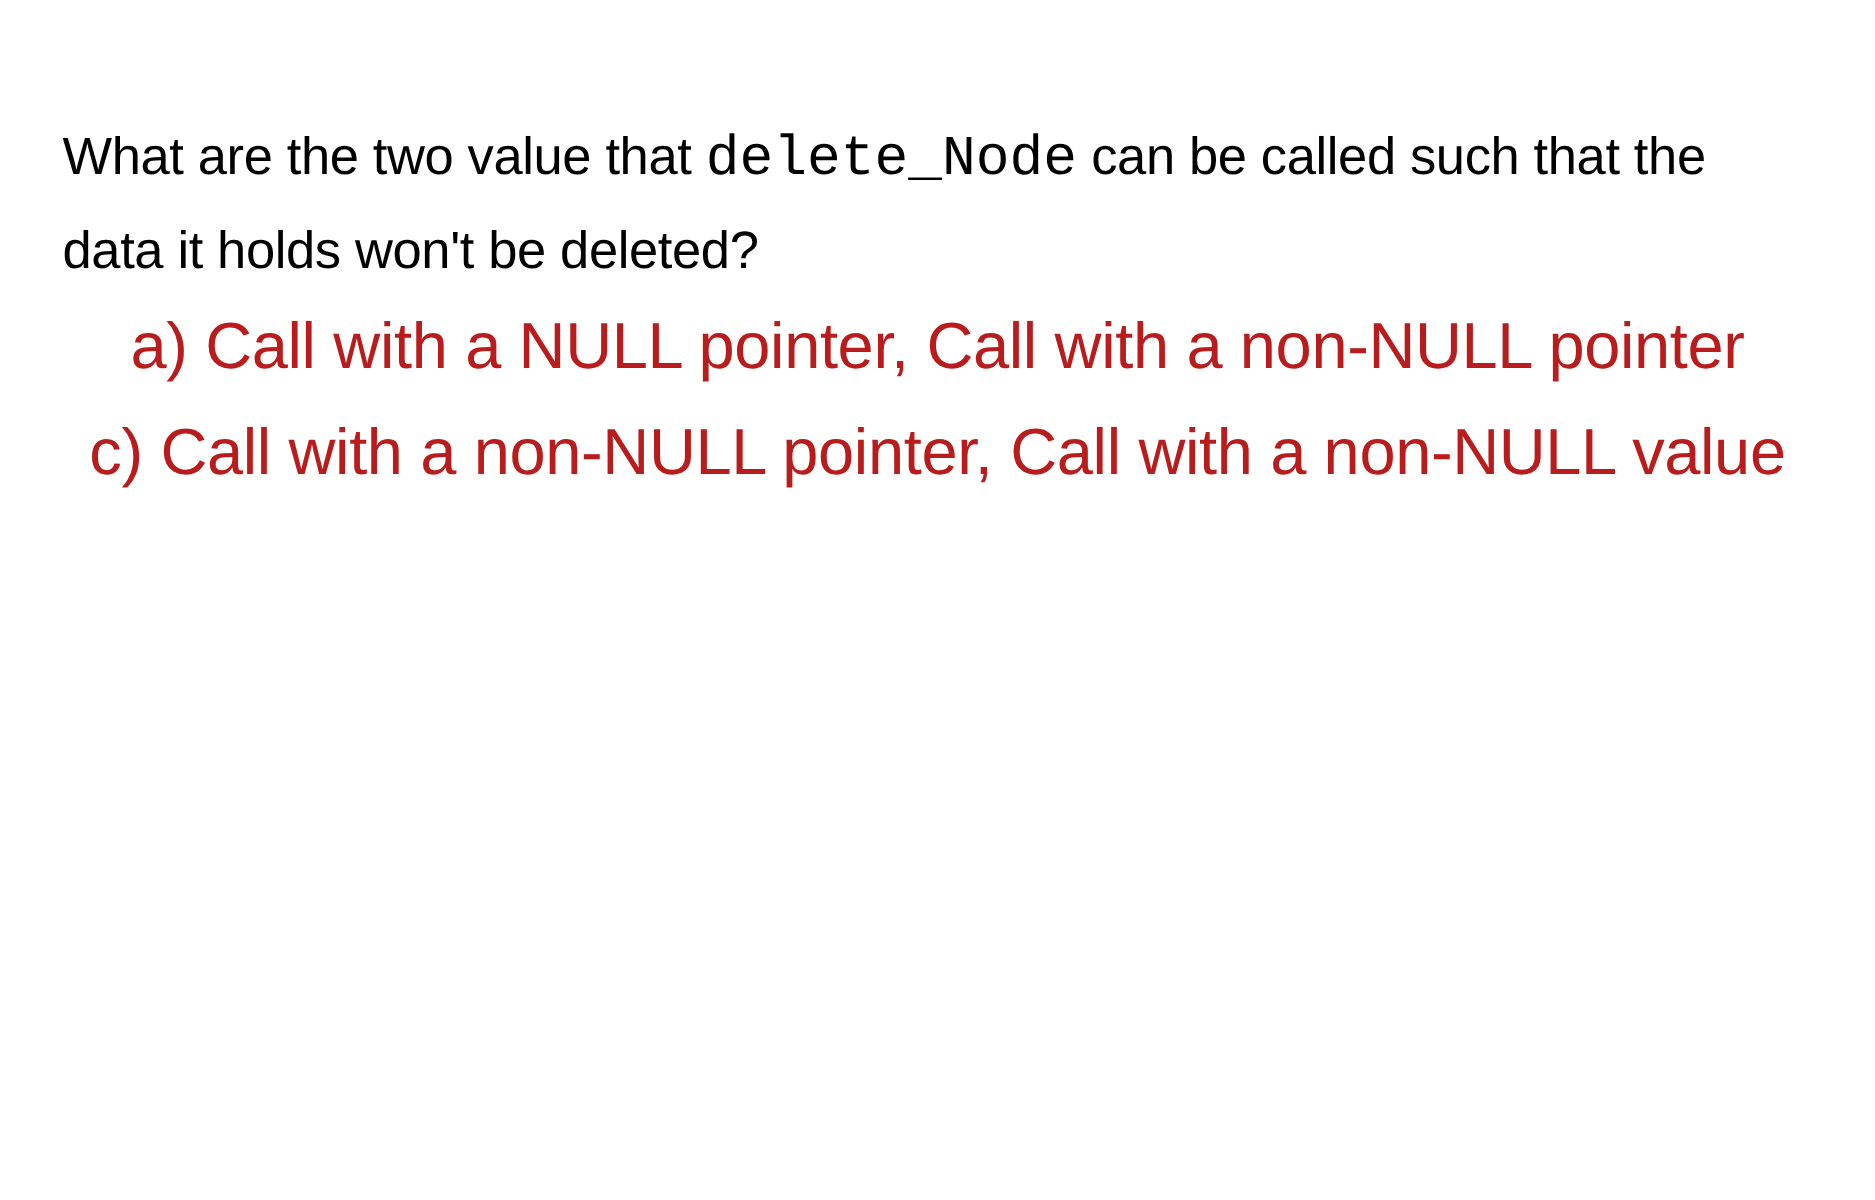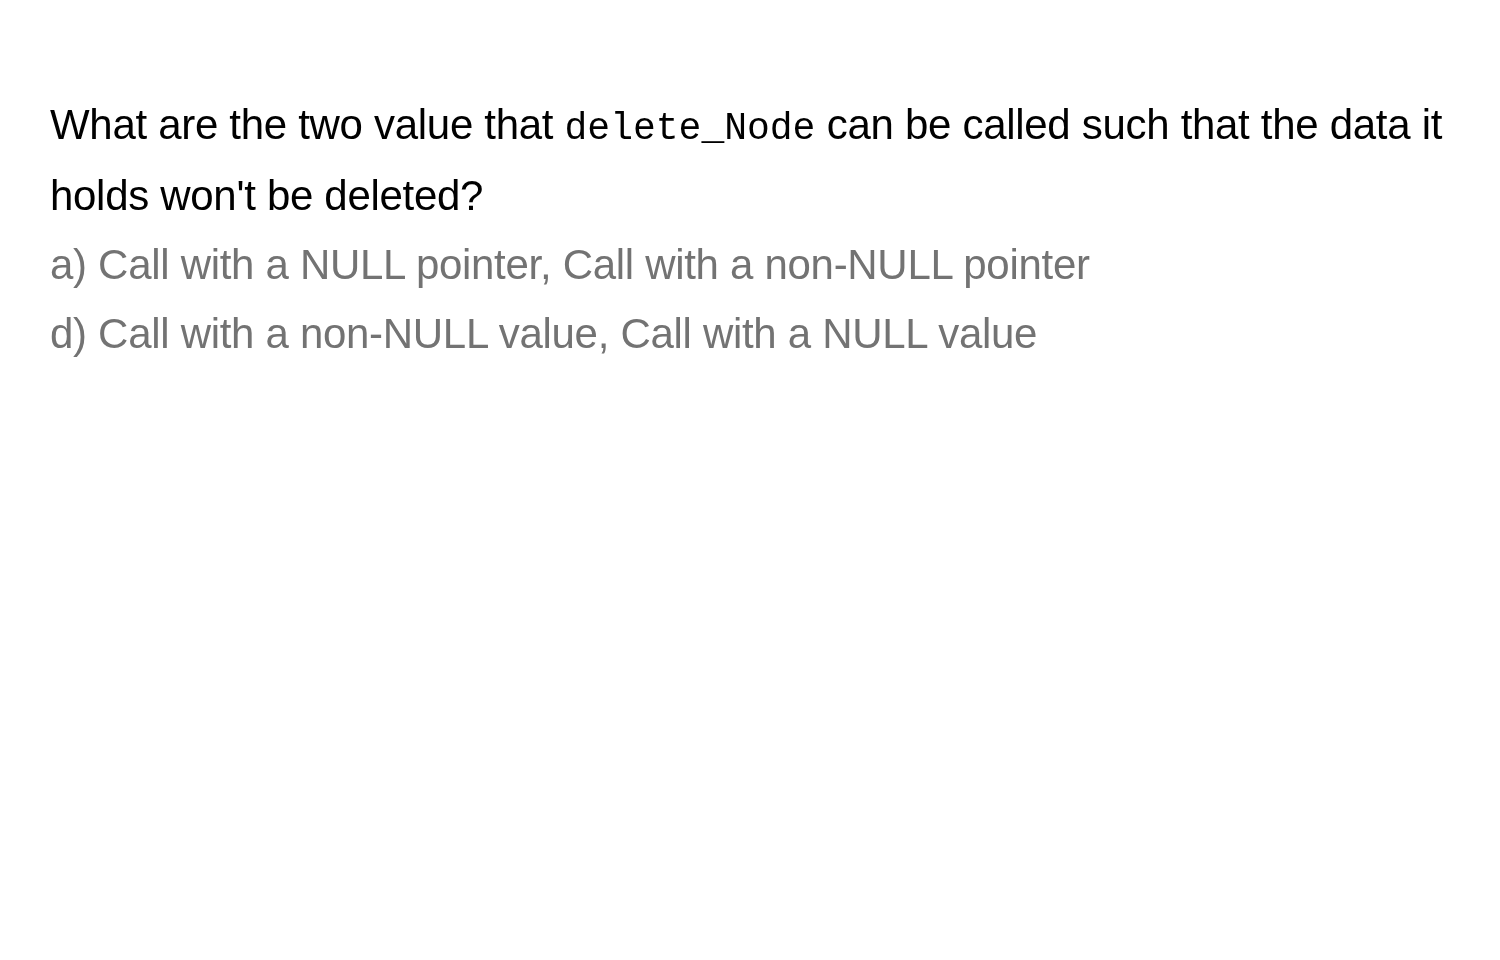--- a/index.html
+++ b/index.html
@@ -17,32 +17,33 @@
     width: 100%;
   }
   .question-text {
     font-size: 42px;
     line-height: 1.65;
     letter-spacing: -0.3px;
     color: #000000;
   }
   .question-text .mono {
     font-family: "SFMono-Regular", ui-monospace, Menlo, Consolas, "Courier New", monospace;
-    font-size: 38px;
+    font-size: 45px;
     letter-spacing: 0;
   }
   .option {
-    font-size: 42px;
+    font-size: 52px;
     line-height: 1.65;
     letter-spacing: -0.3px;
-    color: #737373;
+    color: #b91c1c;
+    text-align: center;
   }
 </style>
 </head>
 <body>
 
 <div class="page">
   <div class="question-text">
     <span>What are the two value that </span><span class="mono">delete_Node</span><span> can be called such that the data it holds won't be deleted?</span>
   </div>
   <div class="option">a) Call with a NULL pointer, Call with a non-NULL pointer</div>
-  <div class="option">d) Call with a non-NULL value, Call with a NULL value</div>
+  <div class="option">c) Call with a non-NULL pointer, Call with a non-NULL value</div>
 </div>
 
 </body></html>

